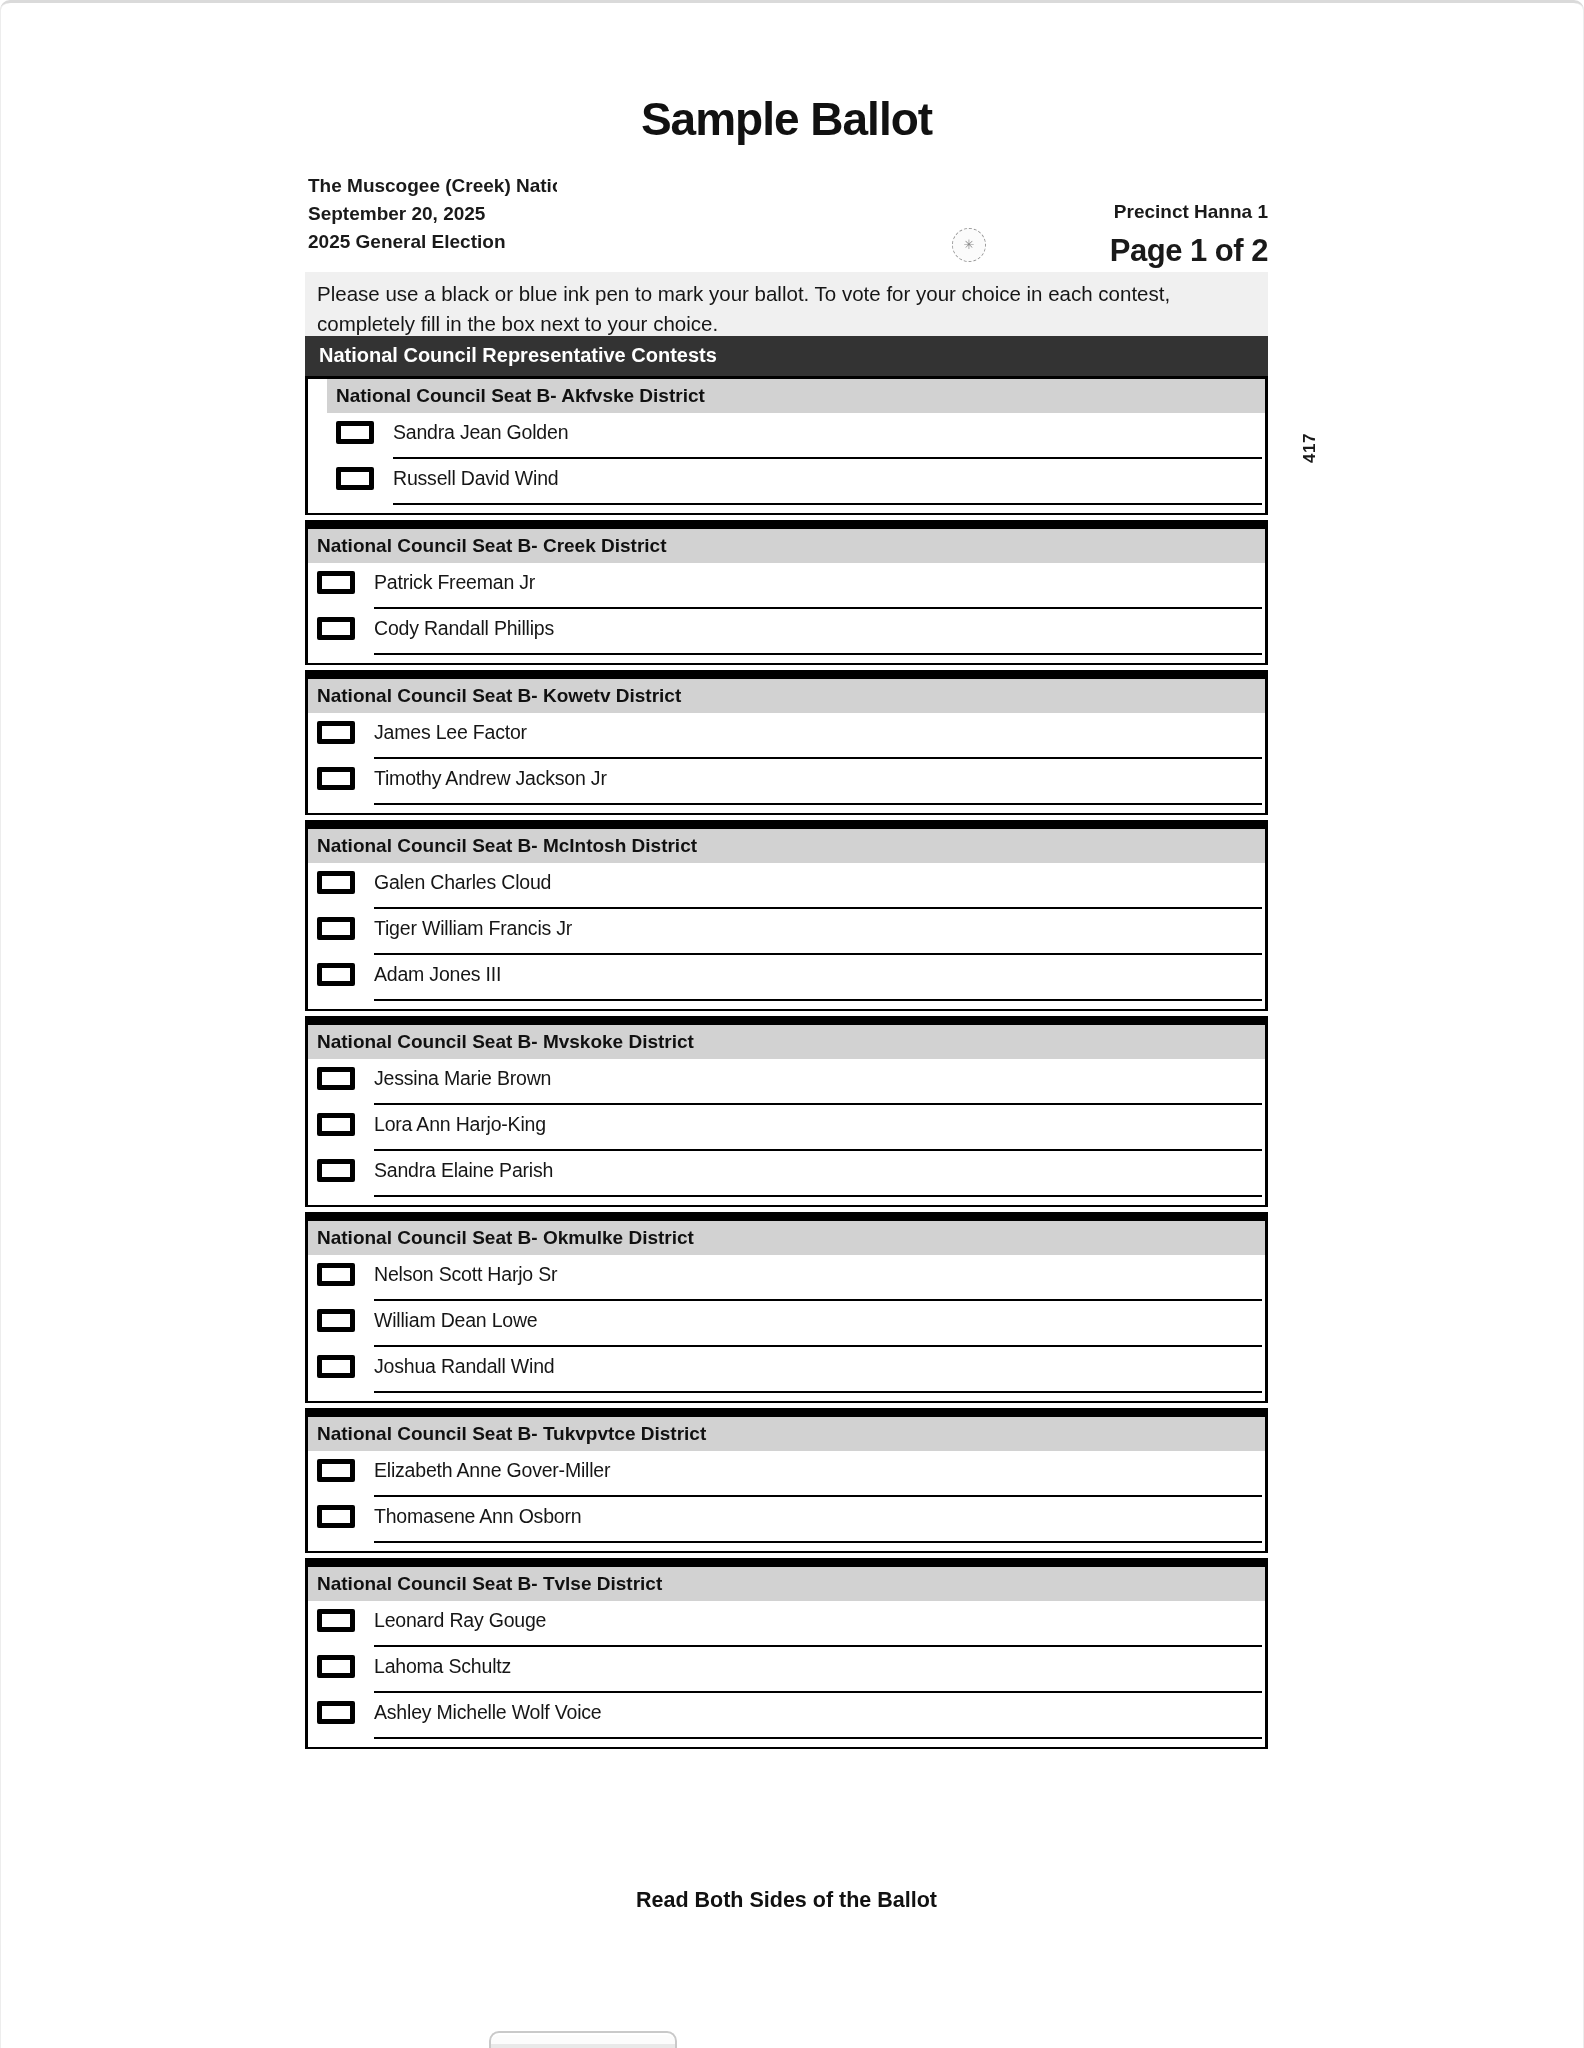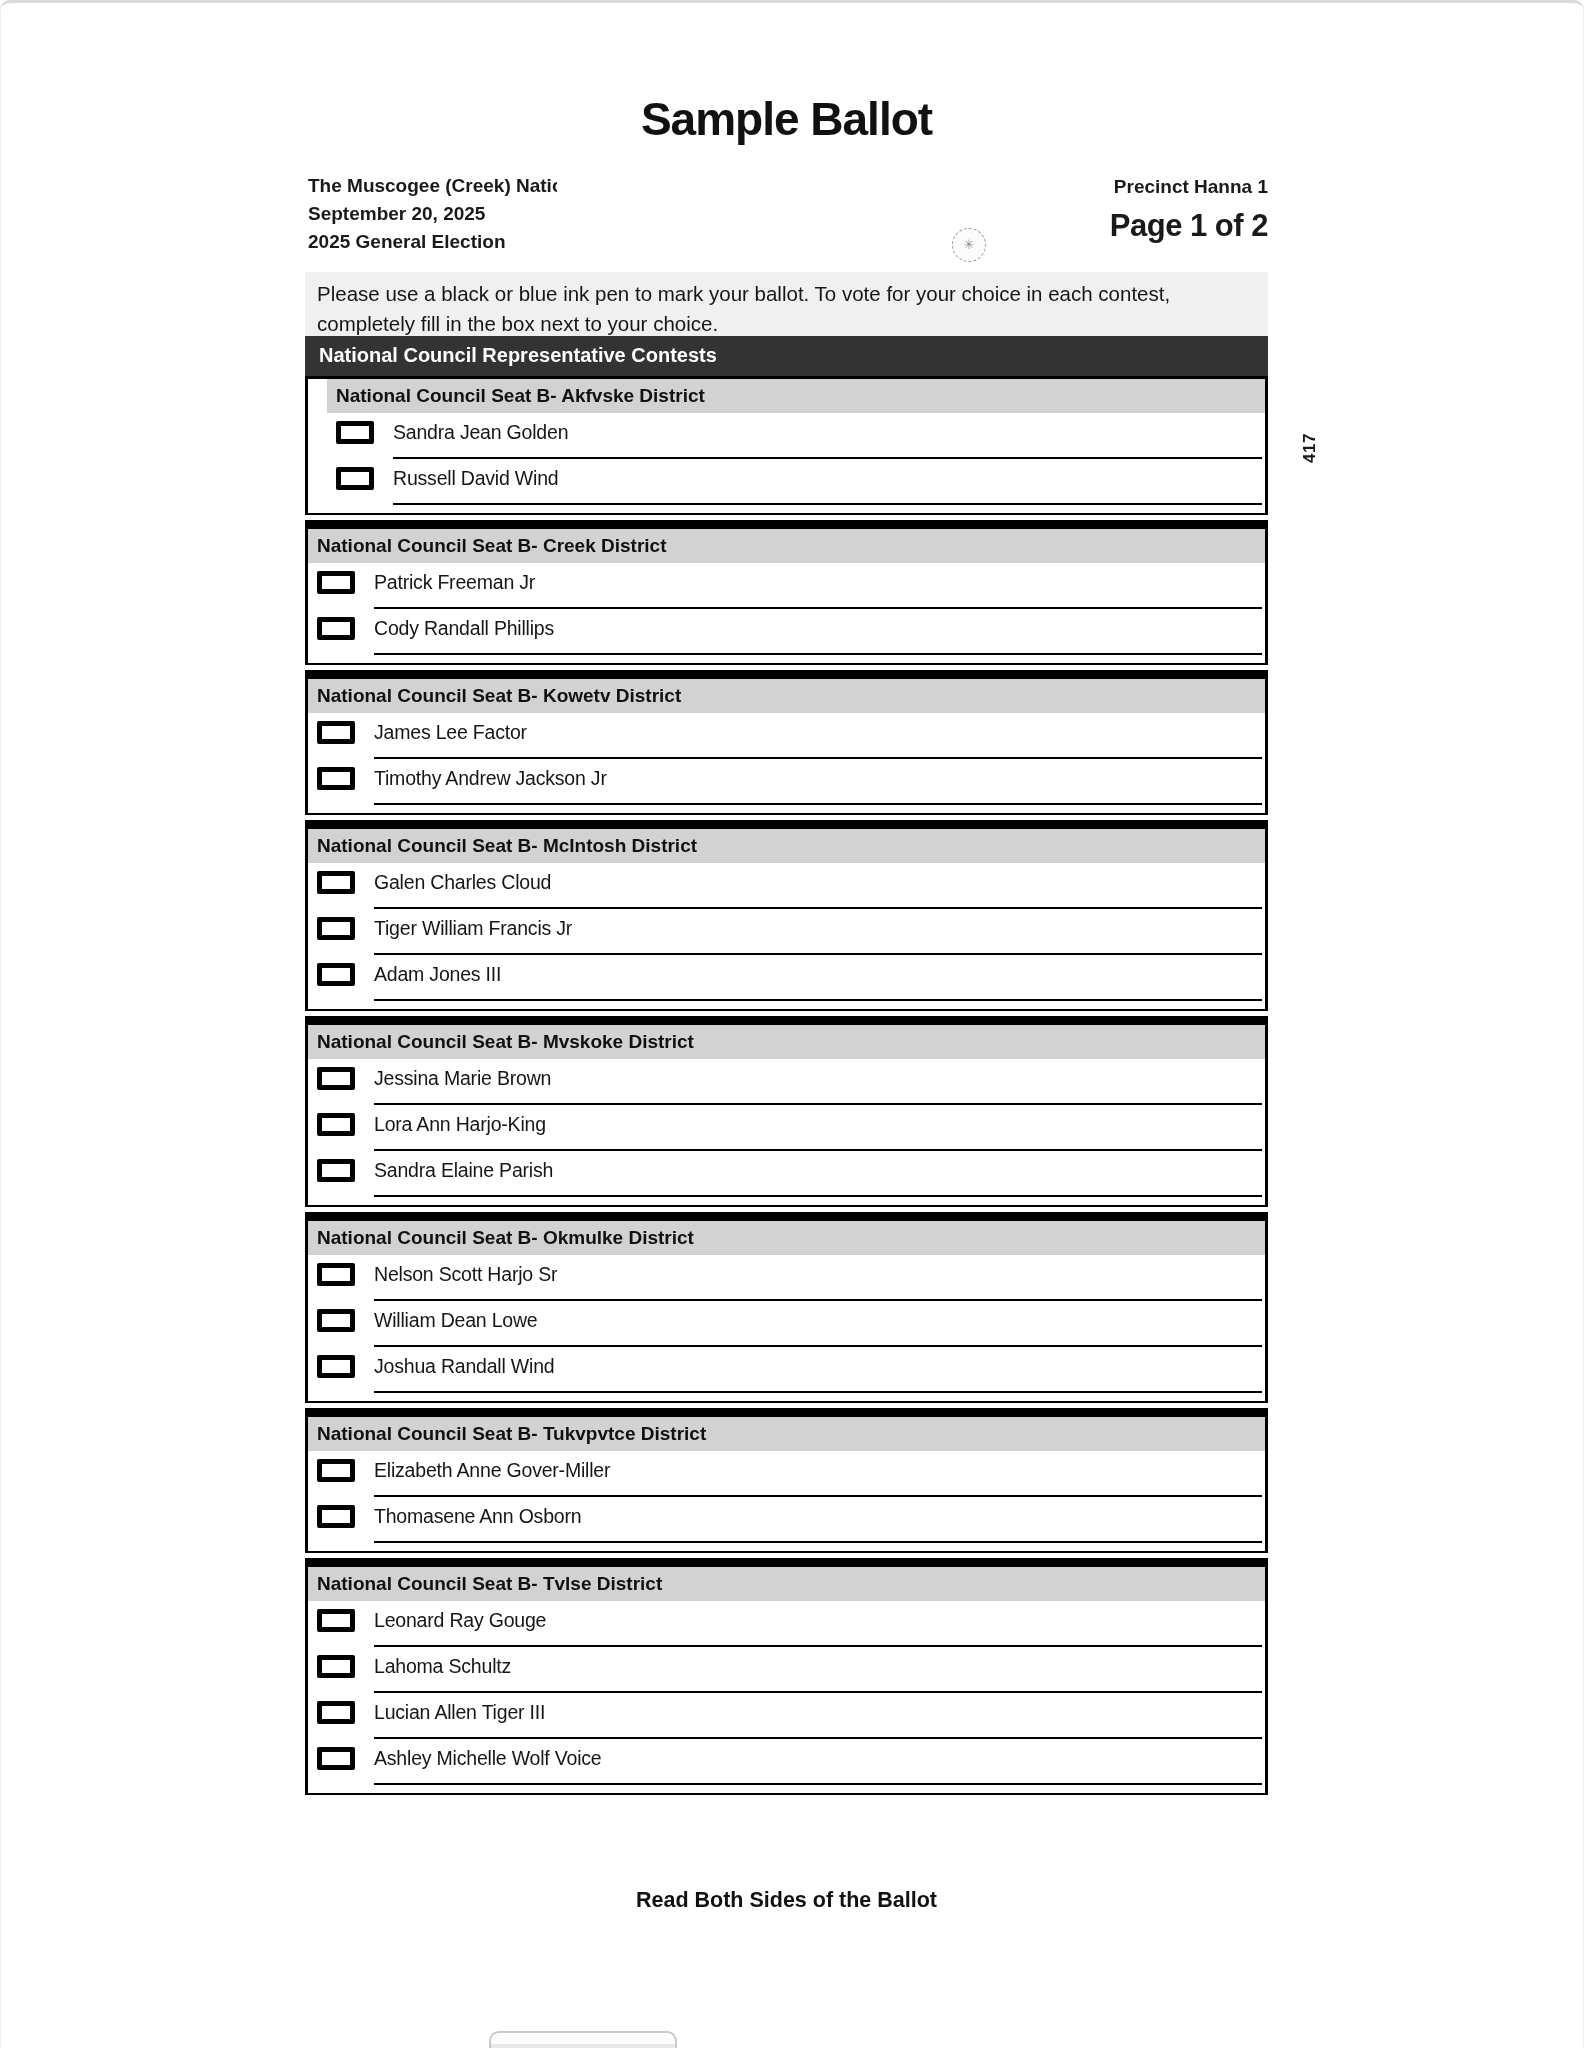--- a/index.html
+++ b/index.html
@@ -12,21 +12,21 @@
     box-shadow:inset 1px 0 0 #ededed, inset -1px 0 0 #ededed;
     border-radius:10px 10px 0 0;pointer-events:none;
   }
   .title{
     position:absolute;top:92px;left:305px;width:963px;text-align:center;
     font-size:46px;font-weight:700;letter-spacing:-1px;color:#111;
   }
   .hdr-left{position:absolute;left:308px;top:172px;font-size:19px;font-weight:700;line-height:28px;}
   .clip-o{display:inline-block;width:5px;overflow:hidden;vertical-align:bottom;}
   .hdr-right{position:absolute;right:316px;top:176px;text-align:right;}
-  .precinct{font-size:19px;font-weight:700;}
+  .precinct{font-size:19px;font-weight:700;margin-top:25px;}
   .page-num{font-size:31px;font-weight:700;margin-top:10px;letter-spacing:-0.5px;}
   .seal{
     position:absolute;left:952px;top:228px;width:32px;height:32px;border-radius:50%;
     border:1.5px dashed #9a9a9a;color:#8b8b8b;font-size:13px;line-height:31px;text-align:center;
     background:#fbfbfb;
   }
   .instructions{
     position:absolute;left:305px;top:272px;width:939px;min-height:46px;
     background:var(--instr-bg,#f0f0f0);font-size:20.5px;line-height:30px;
     padding:7px 12px;color:#161616;
@@ -225,25 +225,20 @@
       <span class="cand">Leonard Ray Gouge</span>
       <span class="uline"></span>
     </div>
       <div class="row">
       <span class="cbx"></span>
       <span class="cand">Lahoma Schultz</span>
       <span class="uline"></span>
     </div>
       <div class="row">
       <span class="cbx"></span>
-      <span class="cand">Lucian Allen Tiger III</span>
-      <span class="uline"></span>
-    </div>
-      <div class="row">
-      <span class="cbx"></span>
       <span class="cand">Ashley Michelle Wolf Voice</span>
       <span class="uline"></span>
     </div>
     </div>
 </div>
 
 <div class="stub">417</div>
 
 <div class="footer">Read Both Sides of the Ballot</div>
 

